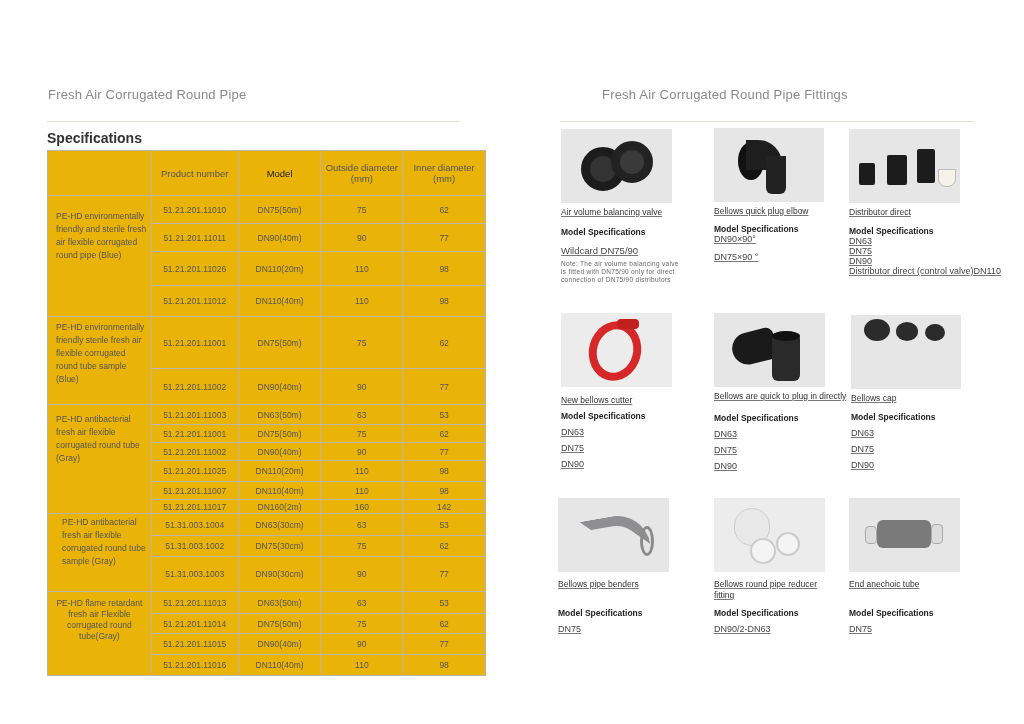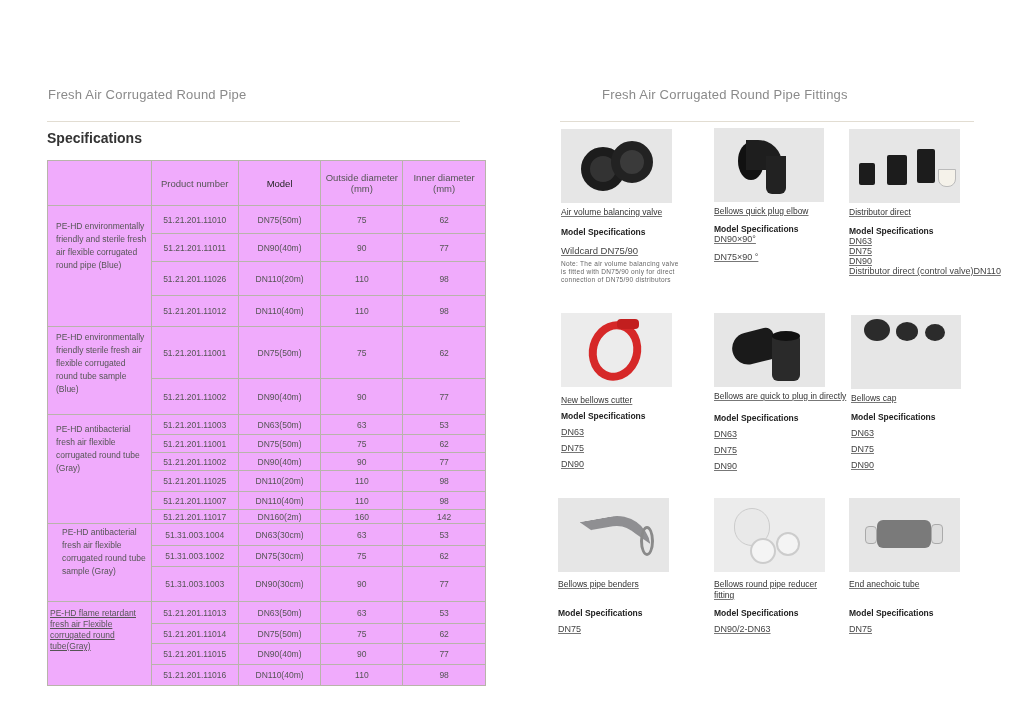--- a/index.html
+++ b/index.html
@@ -1,25 +1,25 @@
 <!DOCTYPE html>
 <html><head>
 <meta charset="utf-8">
 <style>
   * { box-sizing: border-box; margin: 0; padding: 0; }
   body { width: 1024px; height: 724px; background: #ffffff; font-family: "Liberation Sans", sans-serif; position: relative; overflow: hidden; color: #444; }
   .section-title { position: absolute; font-size: 13px; color: #8a8a8a; letter-spacing: 0.2px; }
   .rule { position: absolute; height: 1px; background: #e2ddd2; }
   .spec-heading { position: absolute; left: 47px; top: 130px; font-size: 14px; font-weight: bold; color: #333; }
-  table.spec { position: absolute; left: 47px; top: 160px; width: 439px; border-collapse: collapse; background: #f0abfc; font-size: 8.5px; color: #555; }
+  table.spec { position: absolute; left: 47px; top: 150px; width: 439px; border-collapse: collapse; background: #eab308; font-size: 8.5px; color: #555; }
   table.spec td, table.spec th { border: 1px solid #b8b4aa; text-align: center; vertical-align: middle; font-weight: normal; padding: 0 2px; }
   table.spec th { font-size: 9.5px; color: #555; }
   table.spec th.model { color: #222; }
   table.spec td.cat { text-align: left; padding-left: 8px; line-height: 13px; vertical-align: top; padding-top: 14px; font-size: 8.5px; }
-  table.spec td.cat.center { text-align: left; padding-left: 2px; text-decoration: underline; }
+  table.spec td.cat.center { text-align: center; padding-left: 2px; }
   .card { position: absolute; width: 160px; }
   .card .img { width: 111px; height: 74px; background: #e6e6e6; position: relative; overflow: hidden; }
   .card .name { font-size: 8.5px; color: #333; text-decoration: underline; text-decoration-color: #777; margin-top: 4px; white-space: nowrap; }
   .card .ms { font-size: 8.5px; font-weight: bold; color: #222; }
   .card .opt { font-size: 9px; color: #444; text-decoration: underline; text-decoration-color: #777; display: block; }
   .card .note { font-size: 6.5px; color: #666; line-height: 8px; width: 118px; letter-spacing: 0.3px; }
   .shape { position: absolute; }
 </style>
 </head>
 <body>

